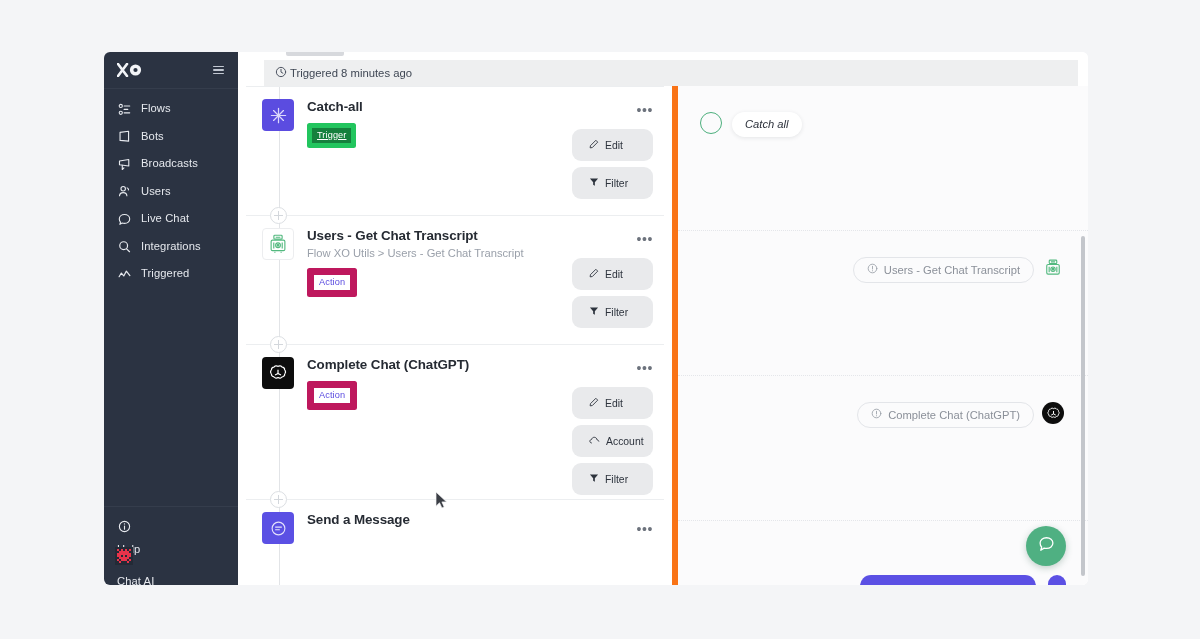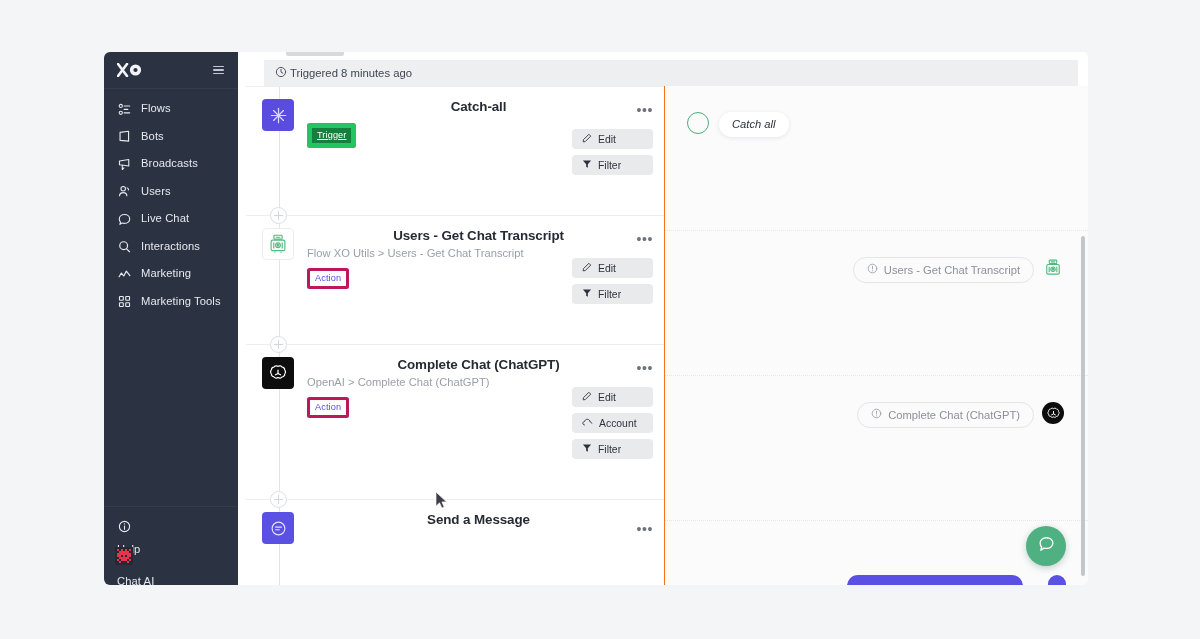--- a/index.html
+++ b/index.html
@@ -122,43 +122,43 @@
     border-radius: 4px;
     display: flex; align-items: center; justify-content: center;
     overflow: hidden;
   }
   .ic-trigger { background: #5b4ce0; }
   .ic-white   { background: #ffffff; border: 1px solid #ecedef; }
   .ic-black   { background: #0d0d0d; }
   .ic-purple  { background: #5b50e4; }
 
   .step-body { margin-left: 61px; padding-right: 14px; }
-  .step-title { font-size: 13.4px; font-weight: bold; color: #262b33; letter-spacing: -.1px; text-align: center; }
+  .step-title { font-size: 13.4px; font-weight: bold; color: #262b33; letter-spacing: -.1px; }
   .step-sub   { font-size: 11.2px; color: #9aa0aa; margin-top: 4px; }
   .chip {
     display: inline-block; margin-top: 9px;
     font-size: 9.2px; padding: 2px 5px 2.5px;
     border-radius: 2.5px; letter-spacing: .1px;
   }
   .chip-trigger { background: #15803d; color: #fff; border: 5px solid #22c55e; text-decoration: underline; }
-  .chip-action  { background: #fff; color: #5b4ce0; border: 3px solid #be185d; }
+  .chip-action  { background: #fff; color: #5b4ce0; border: 7px solid #be185d; }
 
   .kebab {
     position: absolute; right: 11px; top: 4px;
     color: #6d737d; font-size: 14px; letter-spacing: .6px;
     cursor: pointer; line-height: 1;
   }
 
   .btn-stack { position: absolute; right: 11px; top: 30px; width: 81px; }
   .flat-btn {
-    height: 20px; width: 81px;
+    height: 32px; width: 81px;
     background: #e9eaec;
-    border-radius: 4px;
+    border-radius: 9px;
     display: flex; align-items: center;
-    gap: 6px; padding-left: 10px;
+    gap: 6px; padding-left: 17px;
     font-size: 10.4px; color: #2d333d;
     margin-bottom: 6px;
     cursor: pointer;
     border: none;
     font-family: inherit;
   }
 
   .plus {
     position: absolute; left: 24px; bottom: -9px;
     width: 17px; height: 17px; border-radius: 50%;
@@ -170,24 +170,25 @@
   .plus:before, .plus:after {
     content: ""; position: absolute; background: #d3d7dc;
   }
   .plus:before { width: 9px; height: 1.3px; }
   .plus:after  { width: 1.3px; height: 9px; }
 
   
   #preview-pane {
     flex: 1 1 auto;
     background: #fbfbfc;
-    border-left: 1px solid #f97316;
+    border-left: 6px solid #f97316;
     position: relative;
     overflow: hidden;
     min-width: 0;
+    margin-left: 8px;
   }
   .pv-row {
     position: relative;
     height: 145px;
     border-bottom: 1px dotted #e4e6ea;
     padding: 26px 24px 0 22px;
   }
   .pv-row.left  { display: flex; align-items: flex-start; gap: 10px; }
   .pv-row.right { display: flex; align-items: flex-start; justify-content: flex-end; gap: 8px; }
 
@@ -331,43 +332,32 @@
         <span class="sb-label">Live Chat</span>
       </div>
 
       <div class="sb-item">
         <span class="sb-ico">
           <svg width="13" height="13" viewBox="0 0 14 14" fill="none" stroke="#e6e9ee" stroke-width="1.3" stroke-linecap="round">
             <circle cx="6.1" cy="6.1" r="4.2"></circle>
               <line x1="9.3" y1="9.5" x2="12.4" y2="12.6"></line>
           </svg>
         </span>
-        <span class="sb-label">Interactions</span>
+        <span class="sb-label">Integrations</span>
       </div>
 
       <div class="sb-item">
         <span class="sb-ico">
           <svg width="13" height="13" viewBox="0 0 14 14" fill="none" stroke="#e6e9ee" stroke-width="1.3" stroke-linecap="round" stroke-linejoin="round">
             <path d="M1.2 9.4 L3.6 5.4 L6.2 8.6 L9 3.4 L12.8 8.2"></path>
           </svg>
         </span>
-        <span class="sb-label">Marketing</span>
-      </div>
-
-      <div class="sb-item">
-        <span class="sb-ico">
-          <svg width="13" height="13" viewBox="0 0 14 14" fill="none" stroke="#e6e9ee" stroke-width="1.2">
-            <rect x="1.6" y="1.6" width="4.1" height="4.1" rx=".6"></rect>
-            <rect x="8.3" y="1.6" width="4.1" height="4.1" rx=".6"></rect>
-            <rect x="1.6" y="8.3" width="4.1" height="4.1" rx=".6"></rect>
-            <rect x="8.3" y="8.3" width="4.1" height="4.1" rx=".6"></rect>
-          </svg>
-        </span>
-        <span class="sb-label">Marketing Tools</span>
-      </div>
+        <span class="sb-label">Triggered</span>
+      </div>
+
 
     </div>
 
     <div class="sb-bottom">
       <div class="sb-item">
         <span class="sb-ico">
           <svg width="13" height="13" viewBox="0 0 14 14" fill="none" stroke="#e6e9ee" stroke-width="1.2" stroke-linecap="round">
             <circle cx="7" cy="7" r="5.5"></circle>
               <line x1="7" y1="6.4" x2="7" y2="10"></line>
               <circle cx="7" cy="4.2" r=".75" fill="#e6e9ee" stroke="none"></circle>
@@ -505,21 +495,20 @@
         <div class="step">
           <div class="step-inner" style="min-height:142px;">
             <div class="step-icon ic-black">
               <svg width="20" height="20" viewBox="0 0 24 24" fill="none" stroke="#ffffff" stroke-width="1.5" stroke-linejoin="round">
                 <path d="M12 4.2 C13.6 3 15.9 3.4 16.9 5 M16.9 5 C18.8 4.9 20.3 6.6 19.9 8.5 M19.9 8.5 C21.4 9.6 21.4 11.9 19.9 13 M19.9 13 C20.4 14.9 18.9 16.6 17 16.5 M17 16.5 C16 18.2 13.7 18.6 12.1 17.4 M12.1 17.4 C10.5 18.6 8.2 18.2 7.2 16.5 M7.2 16.5 C5.3 16.6 3.8 14.9 4.2 13 M4.2 13 C2.7 11.9 2.7 9.6 4.2 8.5 M4.2 8.5 C3.8 6.6 5.3 4.9 7.2 5 M7.2 5 C8.2 3.4 10.5 3 12 4.2"></path>
                 <path d="M12 8 L12 12.6 M12 12.6 L15.6 14.4 M12 12.6 L8.4 14.4"></path>
               </svg>
             </div>
             <div class="step-body">
               <div class="step-title">Complete Chat (ChatGPT)</div>
-              <div class="step-sub">OpenAI &gt; Complete Chat (ChatGPT)</div>
               <span class="chip chip-action">Action</span>
             </div>
             <span class="kebab">•••</span>
             <div class="btn-stack">
               <button class="flat-btn">
                 <span>
                   <svg width="10" height="10" viewBox="0 0 14 14" fill="none" stroke="#2d333d" stroke-width="1.25" stroke-linejoin="round">
                     <path d="M9.6 1.8 L12.2 4.4 L4.6 12 L1.6 12.4 L2 9.4 Z"></path>
                   </svg>
                 </span>

